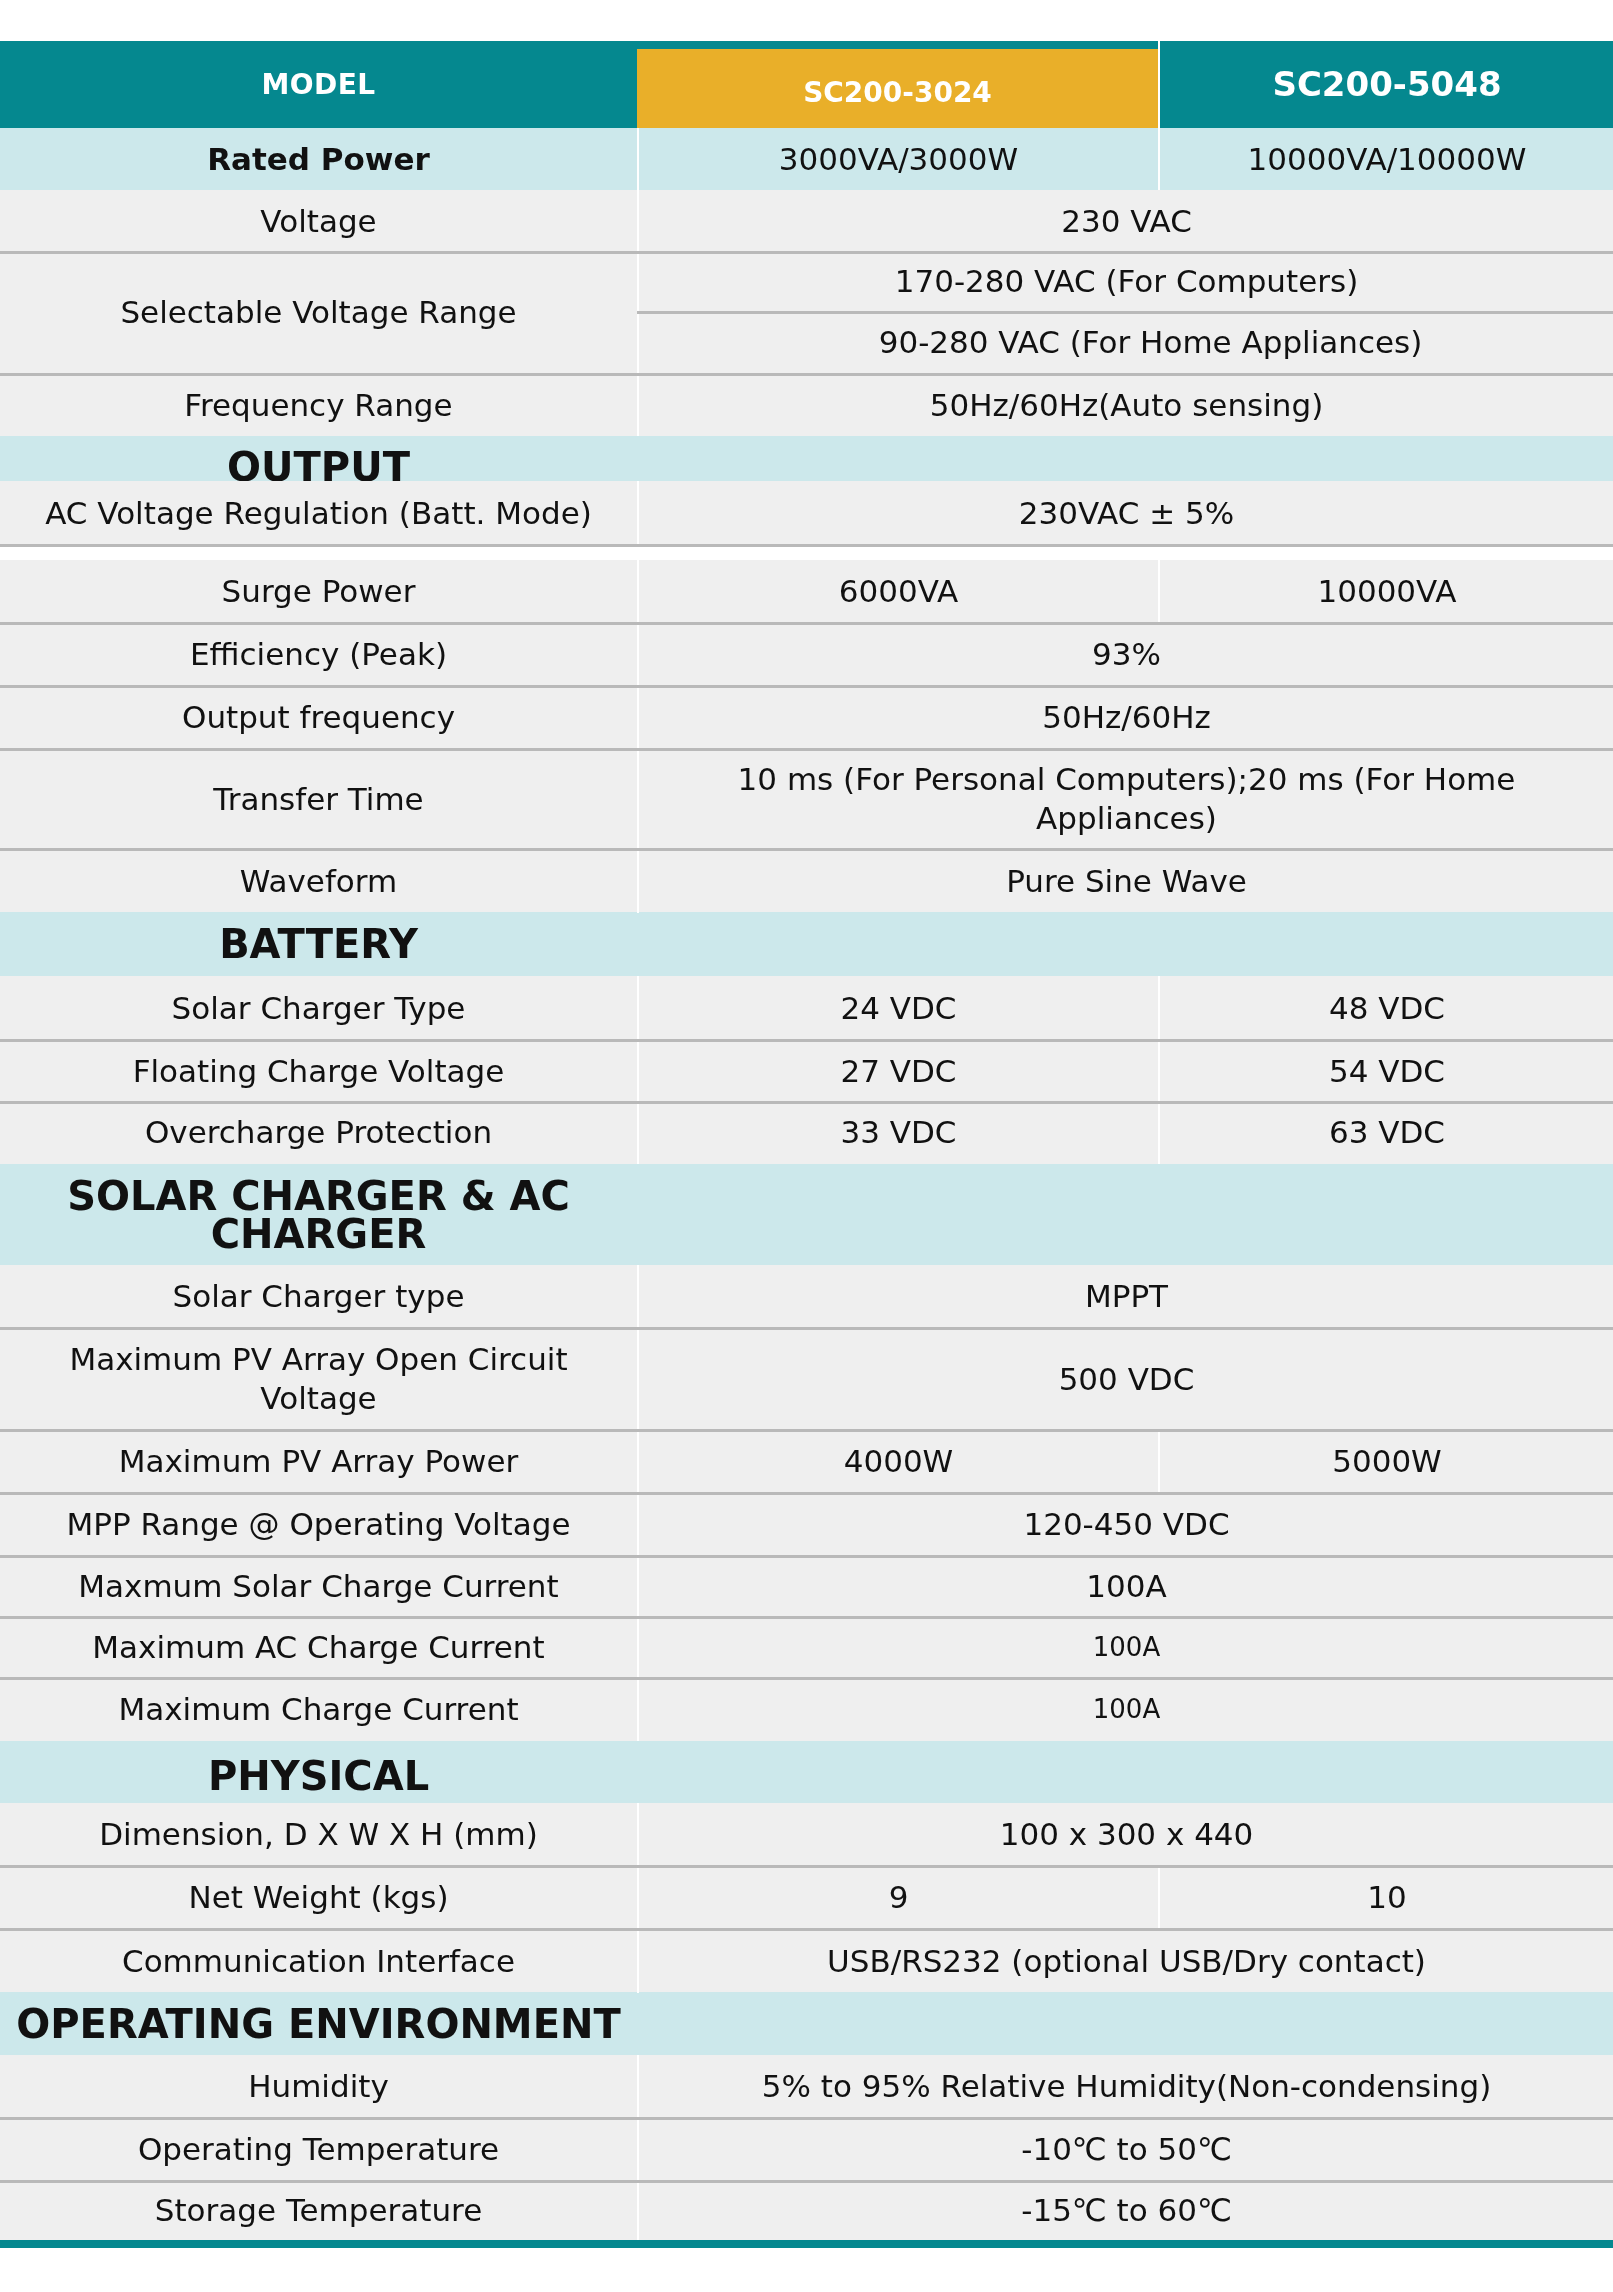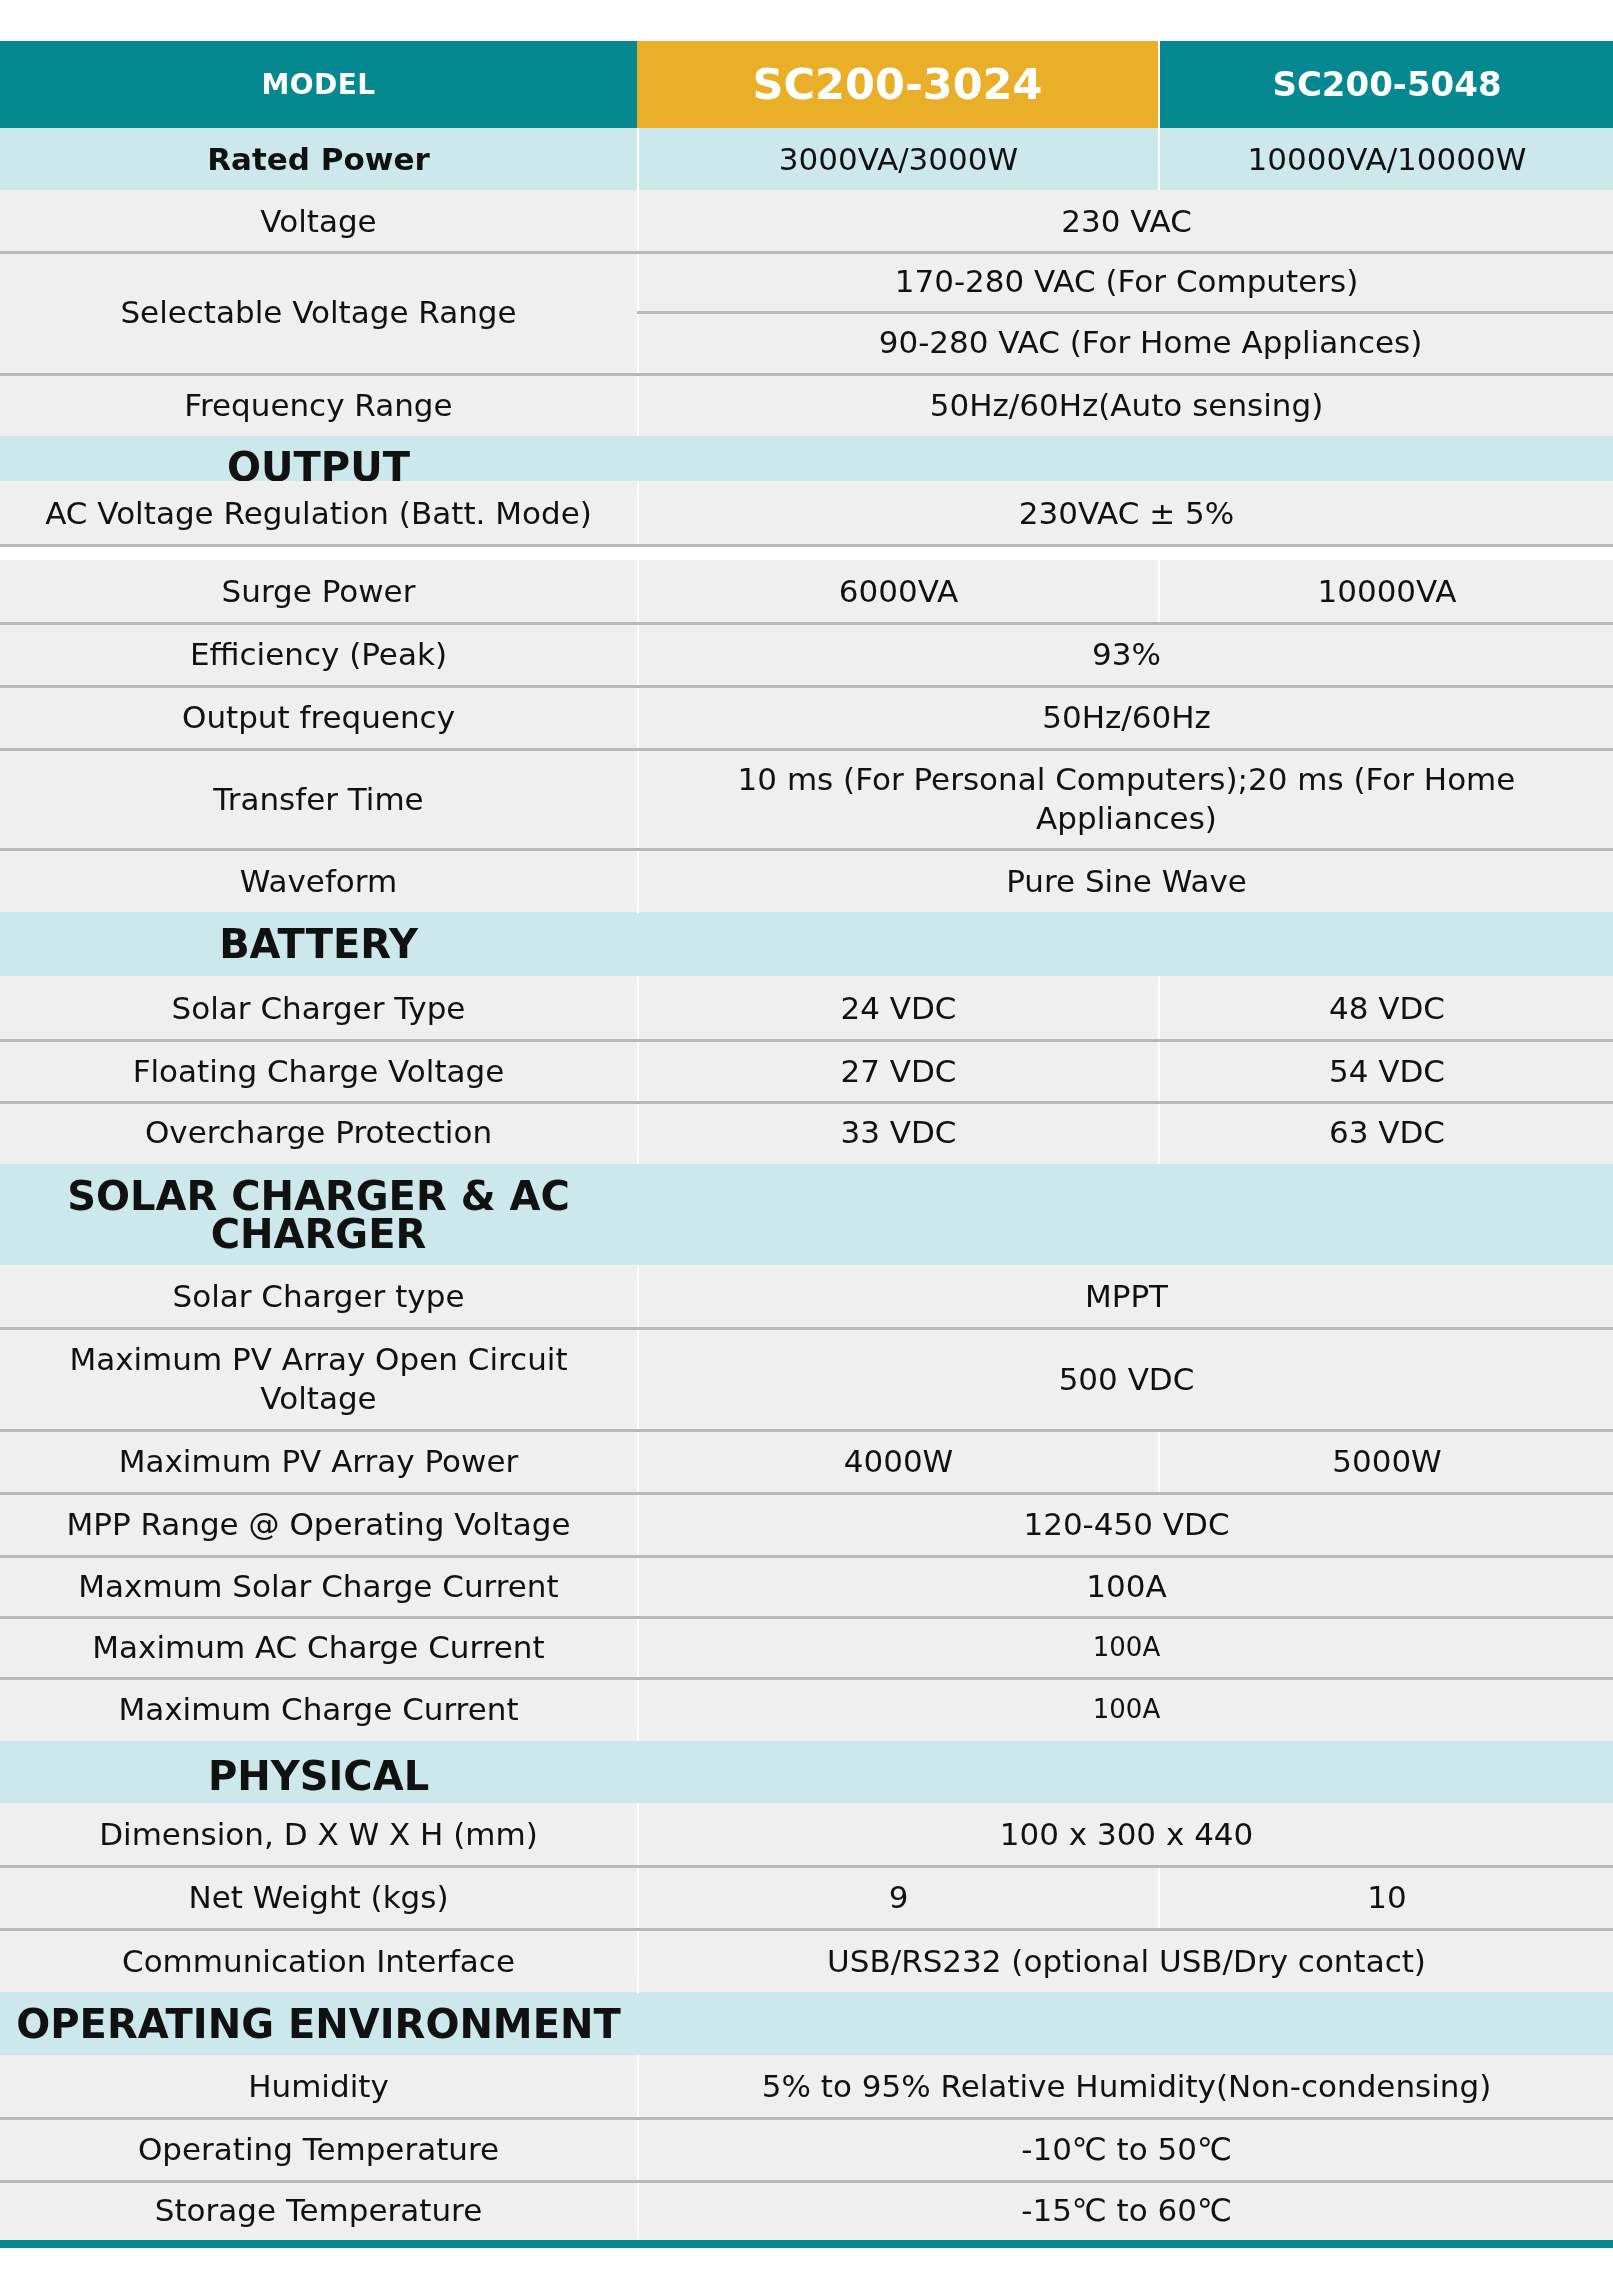--- a/index.html
+++ b/index.html
@@ -18,21 +18,21 @@
   .row.spec::after { content:""; position:absolute; left:0; right:0; bottom:-1.8px; height:2.7px;
                      background:#b9b9b9; z-index:2; }
   .row.spec.nosep::after { display:none; }
   .vdiv { position:absolute; top:0; height:100%; width:1.8px; background:#ffffff; z-index:1; }
   .row.section { background:#cce8eb; }
   .row.section .c-label { font-weight:bold; font-size:40px; line-height:38px; }
   .row.rated { background:#cce8eb; }
   .row.rated .c-label { font-weight:bold; }
   .row.header { background:#05888f; }
   .row.header .c-label { color:#ffffff; font-size:28px; font-weight:bold; letter-spacing:0.4px; }
-  .row.header .c-a { background:#e9af29; color:#ffffff; font-weight:bold; font-size:43px; }
+  .row.header .c-a { background:#e9af29; color:#ffffff; font-weight:bold; font-size:28px;margin-top:8px; }
   .row.header .c-b { color:#ffffff; font-weight:bold; font-size:34px; }
   .small { font-size:26px !important; }
   .subsep { position:absolute; left:637px; right:0; height:2.7px; background:#b9b9b9; z-index:2; }
   #bottom-bar { position:absolute; left:0; width:1614px; top:2240px; height:8px; background:#05888f; }
 </style>
 </head>
 <body>
 
 <div id="spec-table">
   <div class="row header" style="top:0;height:87px;">

